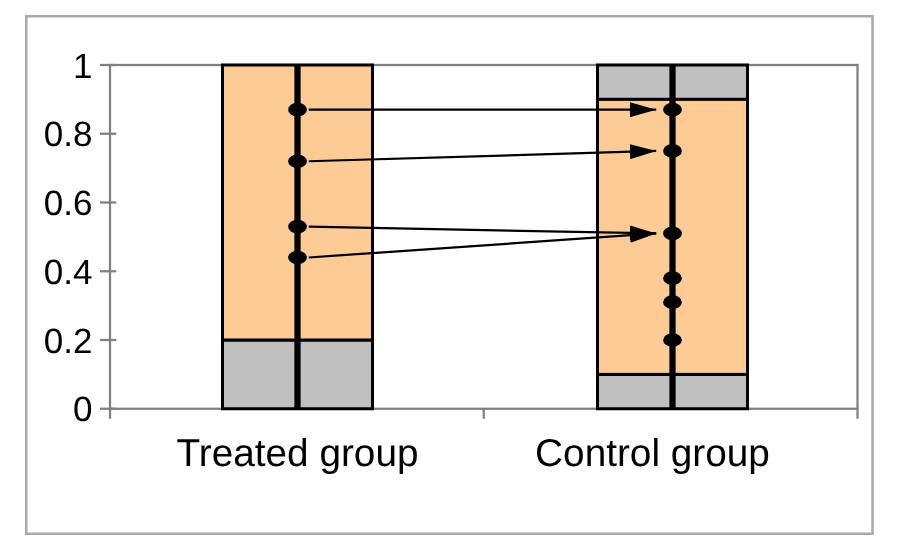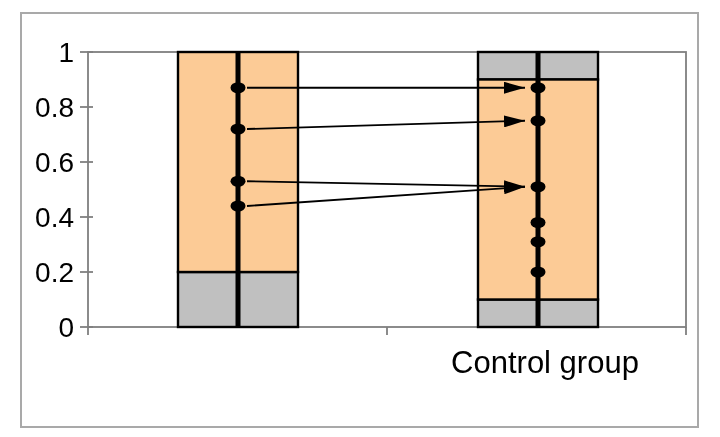--- a/index.html
+++ b/index.html
@@ -4,21 +4,21 @@
 <style>
   html,body{margin:0;padding:0;background:#ffffff;}
   body{width:720px;height:437px;font-family:"Liberation Sans",sans-serif;}
   .figure{position:relative;width:720px;height:437px;background:#ffffff;overflow:hidden;}
   .figure svg{position:absolute;left:0;top:0;}
   .cat-label{
     position:absolute;top:346px;width:300px;text-align:center;
     font-size:31px;color:#000;line-height:1.1;white-space:nowrap;
   }
   #cat-label-0{left:88px;}
-  #cat-label-1{left:395px;}
+  #cat-label-1{left:372px;}
 </style>
 </head>
 <body>
 
 <div class="figure">
   <svg id="chart-svg" width="720" height="437" viewBox="0 0 720 437">
       <defs>
         <marker id="ah" markerUnits="userSpaceOnUse" markerWidth="22" markerHeight="12" refX="21" refY="6" orient="auto">
           <path d="M0,0 L21,6 L0,12 Z" fill="#000000"></path>
         </marker>
@@ -55,14 +55,15 @@
       <ellipse cx="238" cy="129" rx="7.5" ry="5.5" fill="#000000"></ellipse>
       <ellipse cx="238" cy="181.25" rx="7.5" ry="5.5" fill="#000000"></ellipse>
       <ellipse cx="238" cy="206" rx="7.5" ry="5.5" fill="#000000"></ellipse>
       <ellipse cx="538" cy="87.75" rx="7.5" ry="5.5" fill="#000000"></ellipse>
       <ellipse cx="538" cy="120.75" rx="7.5" ry="5.5" fill="#000000"></ellipse>
       <ellipse cx="538" cy="186.75" rx="7.5" ry="5.5" fill="#000000"></ellipse>
       <ellipse cx="538" cy="222.5" rx="7.5" ry="5.5" fill="#000000"></ellipse>
       <ellipse cx="538" cy="241.75" rx="7.5" ry="5.5" fill="#000000"></ellipse>
       <ellipse cx="538" cy="272" rx="7.5" ry="5.5" fill="#000000"></ellipse>
     </svg>
+  <div class="cat-label" id="cat-label-0">Treated group</div>
   <div class="cat-label" id="cat-label-1">Control group</div>
 </div>
 
 </body></html>

